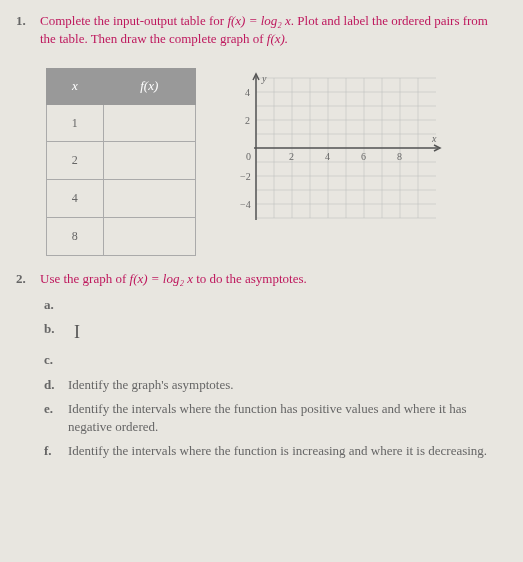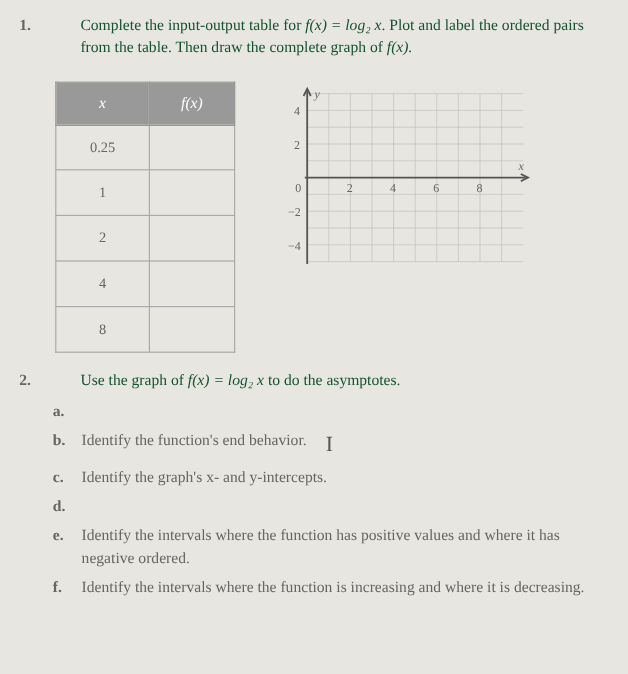--- a/index.html
+++ b/index.html
@@ -22,22 +22,21 @@
       align-items: flex-start;
       gap: 10px;
     }
     .q-num {
       font-weight: bold;
       color: #666;
       min-width: 14px;
     }
     .q-text {
       flex: 1;
-      color: #14532d;
-      margin-left: 27px;
+      color: #be185d;
     }
     .content-row {
       display: flex;
       gap: 40px;
       margin-top: 20px;
       margin-left: 30px;
       align-items: flex-start;
     }
     .io-table {
       border-collapse: collapse;
@@ -103,24 +102,20 @@
   <div class="content-row">
 
     <table class="io-table">
       <thead>
         <tr>
           <th>x</th>
           <th>f(x)</th>
         </tr>
       </thead>
       <tbody>
-        <tr>
-            <td>0.25</td>
-            <td></td>
-          </tr>
         <tr>
             <td>1</td>
             <td></td>
           </tr>
         <tr>
             <td>2</td>
             <td></td>
           </tr>
         <tr>
             <td>4</td>
@@ -193,29 +188,28 @@
     <div class="q-text">
       <span>Use the graph of </span><i>f(x) = log₂ x</i><span> to do the asymptotes.</span>
     </div>
   </div>
   <div class="sub-list">
     <div class="sub-item">
         <span class="sub-label">a.</span>
       </div>
     <div class="sub-item">
         <span class="sub-label">b.</span>
-        <span>Identify the function's end behavior.</span>
         <span class="cursor-mark">I</span>
       </div>
     <div class="sub-item">
         <span class="sub-label">c.</span>
-        <span>Identify the graph's x- and y-intercepts.</span>
       </div>
     <div class="sub-item">
         <span class="sub-label">d.</span>
+        <span>Identify the graph's asymptotes.</span>
       </div>
     <div class="sub-item">
         <span class="sub-label">e.</span>
         <span>Identify the intervals where the function has positive values and where it has negative ordered.</span>
       </div>
     <div class="sub-item">
         <span class="sub-label">f.</span>
         <span>Identify the intervals where the function is increasing and where it is decreasing.</span>
       </div>
   </div>

